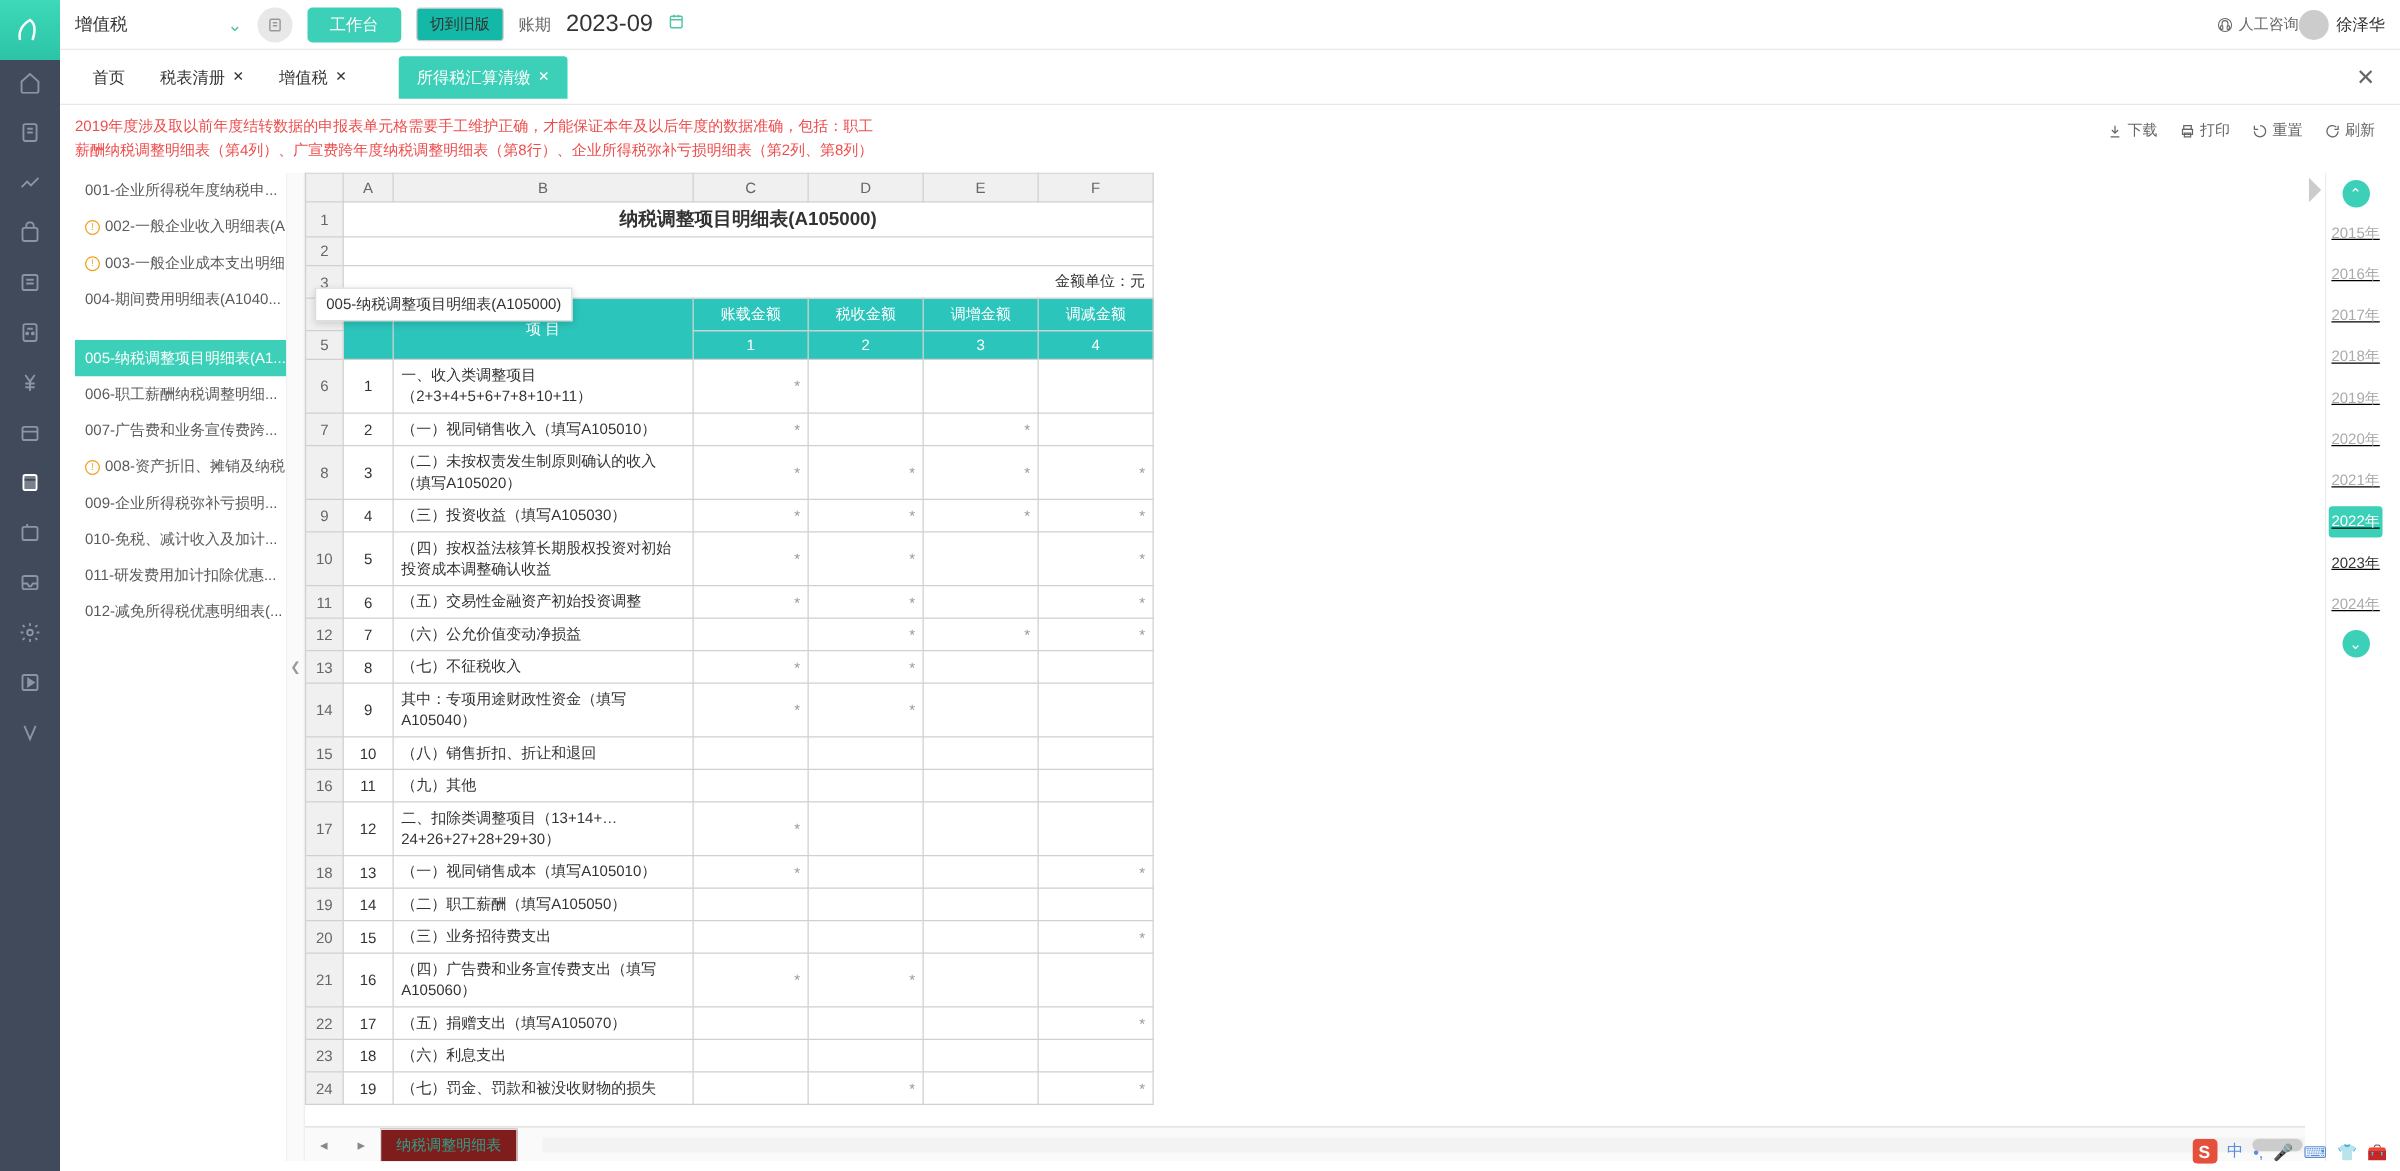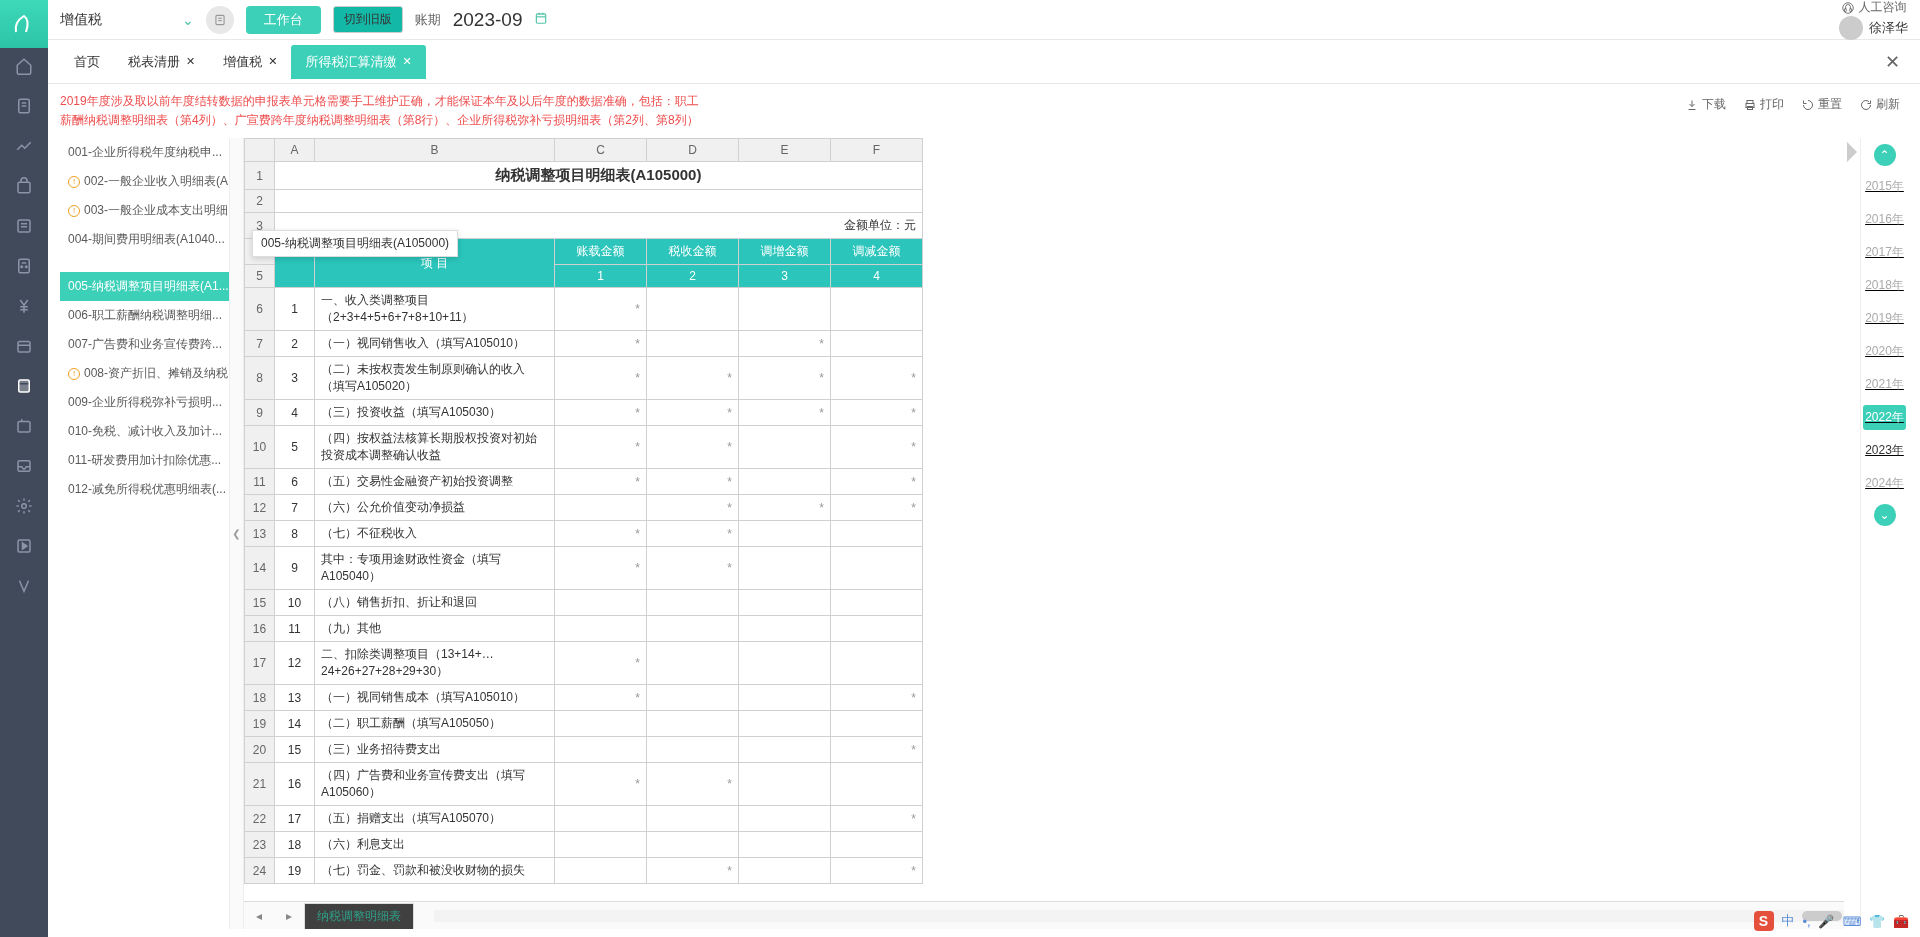--- a/index.html
+++ b/index.html
@@ -12,27 +12,27 @@
 .main { flex:1; display:flex; flex-direction:column; }
 .topbar { height:40px; display:flex; align-items:center; padding:0 12px; border-bottom:1px solid #e8e8e8; gap:12px; }
 .module-select { font-size:14px; color:#333; display:flex; align-items:center; gap:80px; cursor:pointer; }
 .chevron { color:#52c4a8; }
 .circle-btn { width:28px; height:28px; border-radius:50%; background:#e8e8e8; display:flex; align-items:center; justify-content:center; cursor:pointer; color:#999; }
 .btn-primary { background:#3dd0b8; color:#fff; padding:5px 18px; border-radius:4px; font-size:13px; cursor:pointer; border:none; }
 .btn-outline { border:1px solid #ccc; padding:4px 10px; border-radius:3px; font-size:12px; cursor:pointer; background:#14b8a6; color:#333; }
 .period-label { font-size:13px; color:#666; }
 .period-value { font-size:19px; color:#333; }
 .cal-icon { color:#52c4a8; }
-.topbar-right { margin-left:auto; display:flex; align-items:center; gap:0;flex-direction:column; }
+.topbar-right { margin-left:auto; display:flex; align-items:center; gap:0; }
 .support { display:flex; align-items:center; gap:4px; font-size:12px; color:#666; cursor:pointer; }
 .user { display:flex; align-items:center; gap:6px; font-size:13px; color:#333; cursor:pointer; }
 .avatar { width:24px; height:24px; border-radius:50%; background:#ccc; }
 .tabbar { height:44px; display:flex; align-items:center; padding:0 12px; border-bottom:1px solid #e8e8e8; gap:4px; position:relative; }
 .tab { padding:8px 14px; font-size:13px; color:#333; cursor:pointer; display:flex; align-items:center; gap:6px; border-radius:3px 3px 0 0; }
-.tab.active { background:#3dd0b8; color:#fff; }
+.tab.active { background:#3dd0b8; color:#fff;margin-left:28px; }
 .tab-close { font-size:11px; cursor:pointer; }
 .tab-big-close { position:absolute; right:20px; font-size:18px; color:#666; cursor:pointer; }
 .content { flex:1; display:flex; overflow:hidden; }
 .work-col { flex:1; display:flex; flex-direction:column; padding:8px 12px; overflow:hidden; position:relative; }
 .warning { color:#ee4d4d; font-size:12px; line-height:1.6; max-width:650px; }
 .actions { position:absolute; right:20px; top:12px; display:flex; gap:18px; }
 .action { display:flex; align-items:center; gap:4px; font-size:12px; color:#666; cursor:pointer; }
 .body-row { flex:1; display:flex; margin-top:8px; overflow:hidden; }
 .form-list { width:170px; border-right:1px solid #eee; overflow:hidden; font-size:12px; }
 .form-item { padding:6px 8px; color:#5a5a5a; cursor:pointer; white-space:nowrap; overflow:hidden; text-overflow:ellipsis; display:flex; align-items:center; gap:4px; }
@@ -47,21 +47,21 @@
 table.sheet .rowhdr { background:#f0f0f0; width:30px; color:#666; font-weight:normal; }
 table.sheet .colhdr { background:#f0f0f0; color:#666; font-weight:normal; }
 table.sheet .teal { background:#2bc5bb; color:#fff; }
 table.sheet .title-cell { font-size:15px; font-weight:bold; background:#fff; }
 table.sheet .unit-cell { text-align:right; }
 table.sheet .item-cell { text-align:left; }
 table.sheet .star { text-align:right; color:#999; }
 .sheet-tabs { height:28px; display:flex; align-items:center; border-top:1px solid #ddd; background:#fafafa; font-size:12px; }
 .sheet-nav { width:60px; display:flex; }
 .sheet-nav span { flex:1; text-align:center; cursor:pointer; color:#888; }
-.sheet-tab { padding:4px 12px; background:#404040; border:1px solid #ddd; border-bottom:none; color:#2e9f87; cursor:pointer; }
+.sheet-tab { padding:4px 12px; background:#7f1d1d; border:1px solid #ddd; border-bottom:none; color:#2e9f87; cursor:pointer; }
 .hsb { flex:1; height:12px; background:#f3f3f3; margin-left:20px; position:relative; }
 .hsb-thumb { position:absolute; right:2px; top:1px; width:40px; height:10px; background:#ccc; border-radius:5px; }
 .expand-handle { width:16px; display:flex; align-items:flex-start; justify-content:center; padding-top:4px; cursor:pointer; }
 .year-rail { width:48px; background:#fff; border-left:1px solid #eee; display:flex; flex-direction:column; align-items:center; padding-top:6px; gap:8px; font-size:12px; }
 .year-btn { padding:4px 2px; color:#aaa; cursor:pointer; border-radius:3px; }
 .year-btn.current { background:#3dd0b8; color:#fff; }
 .year-btn.strong { color:#333; }
 .rail-circle { width:22px; height:22px; border-radius:50%; background:#3dd0b8; color:#fff; display:flex; align-items:center; justify-content:center; cursor:pointer; font-size:12px; }
 .ime-bar { position:fixed; right:10px; bottom:6px; display:flex; gap:8px; align-items:center; font-size:13px; }
 .ime-badge { width:20px; height:20px; background:#e5503c; border-radius:4px; color:#fff; display:flex; align-items:center; justify-content:center; font-weight:bold; font-size:14px; }

